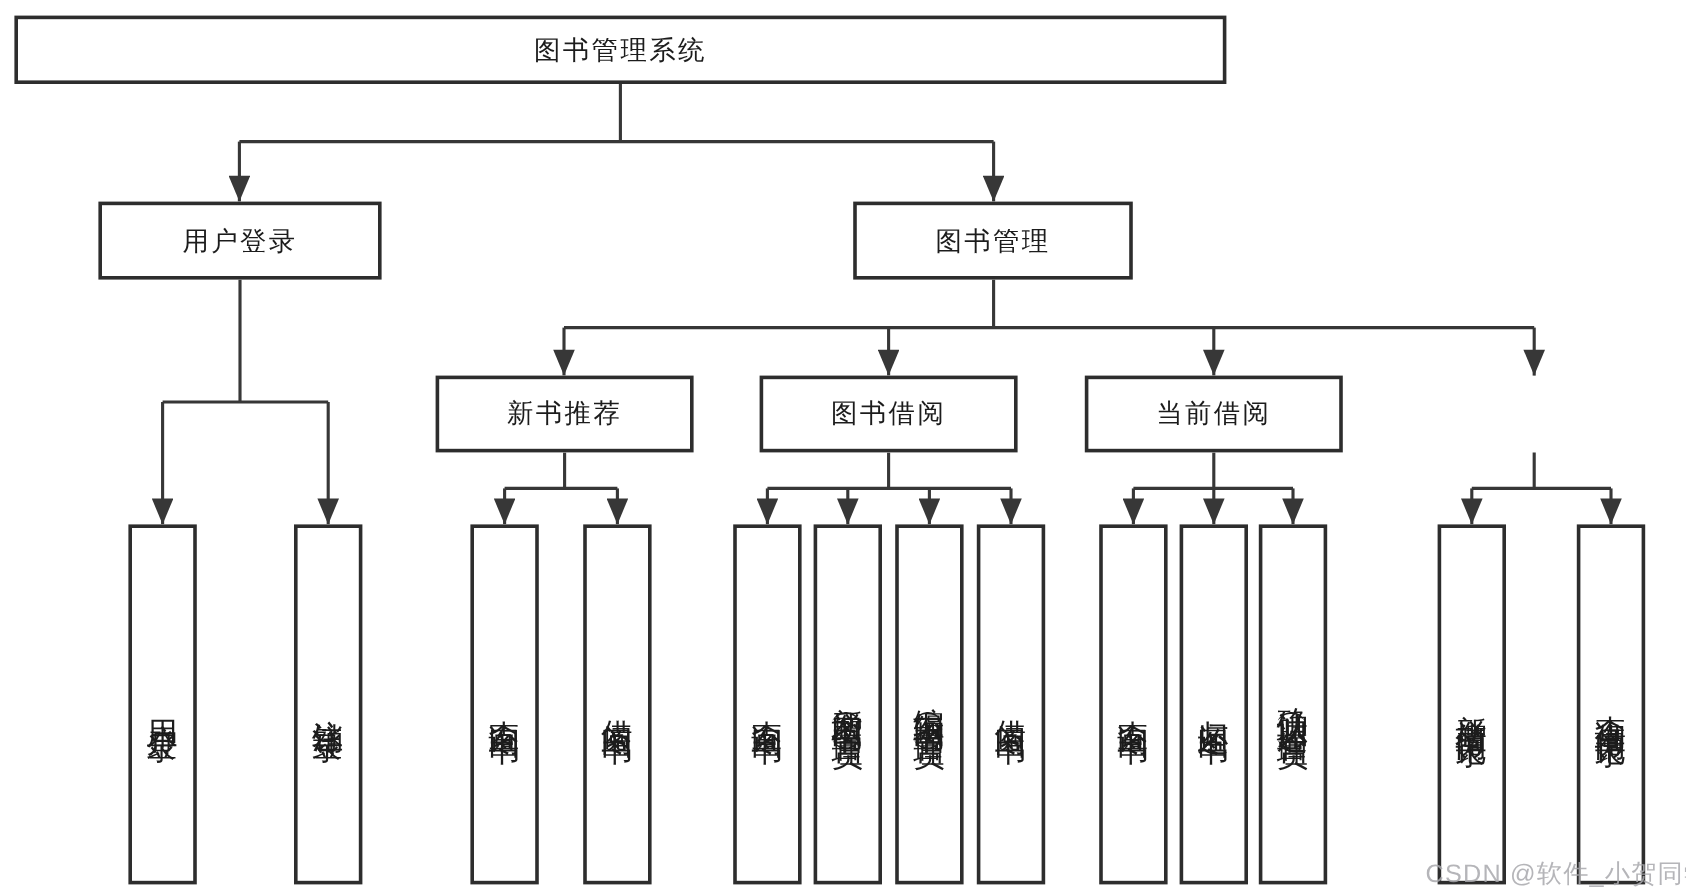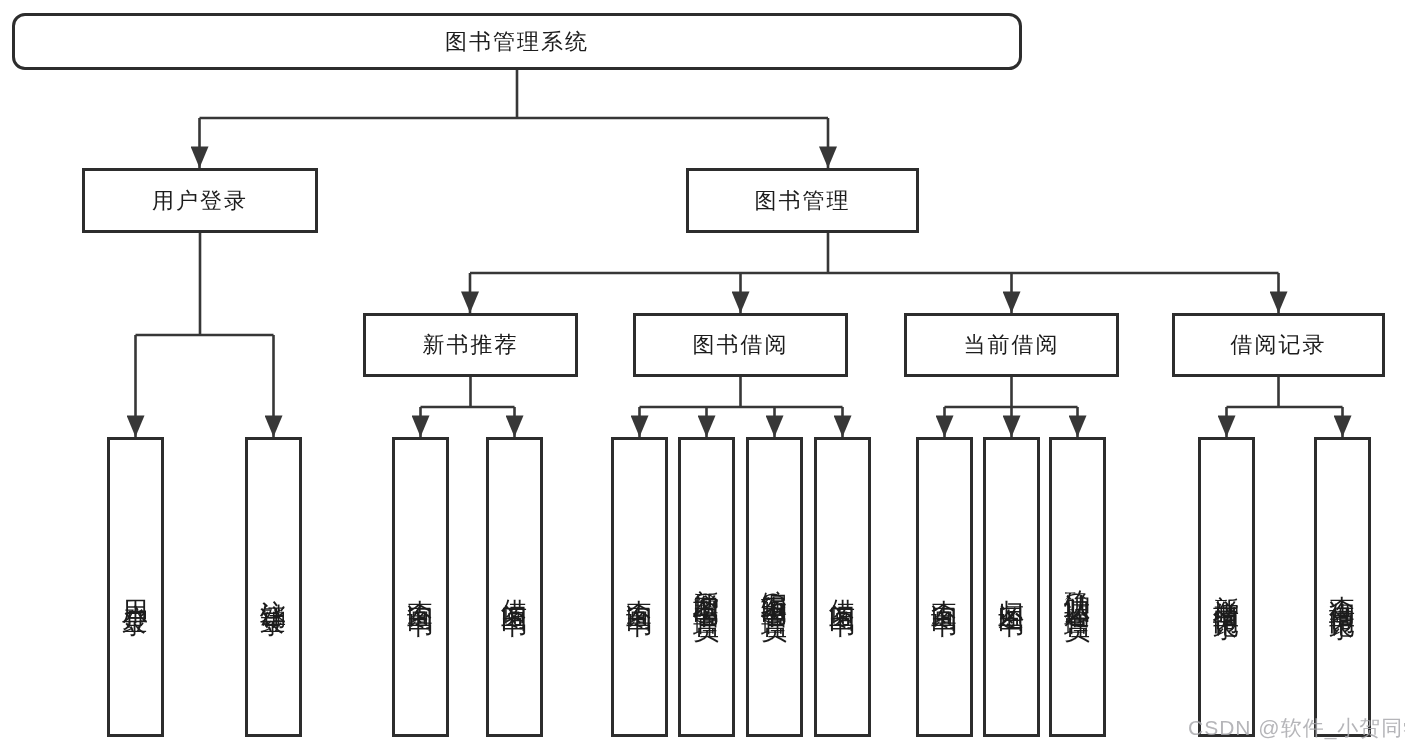--- a/index.html
+++ b/index.html
@@ -96,42 +96,39 @@
       <path d="M774.5,407 V437"></path>
       <path d="M842.5,407 V437"></path>
       <path d="M944.5,407 V437"></path>
       <path d="M1011.5,407 V437"></path>
       <path d="M1077.5,407 V437"></path>
       <path d="M1226.5,407 V437"></path>
       <path d="M1342.5,407 V437"></path>
     </g>
   </svg>
 
-  <div class="node hbox" style="left:12px; top:13px; width:1010px; height:57px;border-radius:13px;">
+  <div class="node hbox" style="left:12px; top:13px; width:1010px; height:57px;">
     <span class="root-label">图书管理系统</span>
   </div>
 
   <div class="node hbox" style="left:82px; top:168px; width:236px; height:65px;">
     <span>用户登录</span>
   </div>
-  <div class="node hbox" style="left:686px; top:168px; width:233px; height:65px;">
+  <div class="node hbox" style="left:711px; top:168px; width:233px; height:65px;">
     <span>图书管理</span>
   </div>
 
   <div class="node hbox" style="left:633px; top:313px; width:215px; height:64px;">
     <span>图书借阅</span>
   </div>
   <div class="node hbox" style="left:363px; top:313px; width:215px; height:64px;">
     <span>新书推荐</span>
   </div>
   <div class="node hbox" style="left:904px; top:313px; width:215px; height:64px;">
     <span>当前借阅</span>
-  </div>
-  <div class="node hbox" style="left:1172px; top:313px; width:213px; height:64px;">
-    <span>借阅记录</span>
   </div>
 
   <div class="node vbox" style="left:107px; top:437px; width:57px; height:300px;">
     <span>用户登录</span>
   </div>
   <div class="node vbox" style="left:245px; top:437px; width:57px; height:300px;">
     <span>注销登录</span>
   </div>
 
   <div class="node vbox" style="left:392px; top:437px; width:57px; height:300px;">

